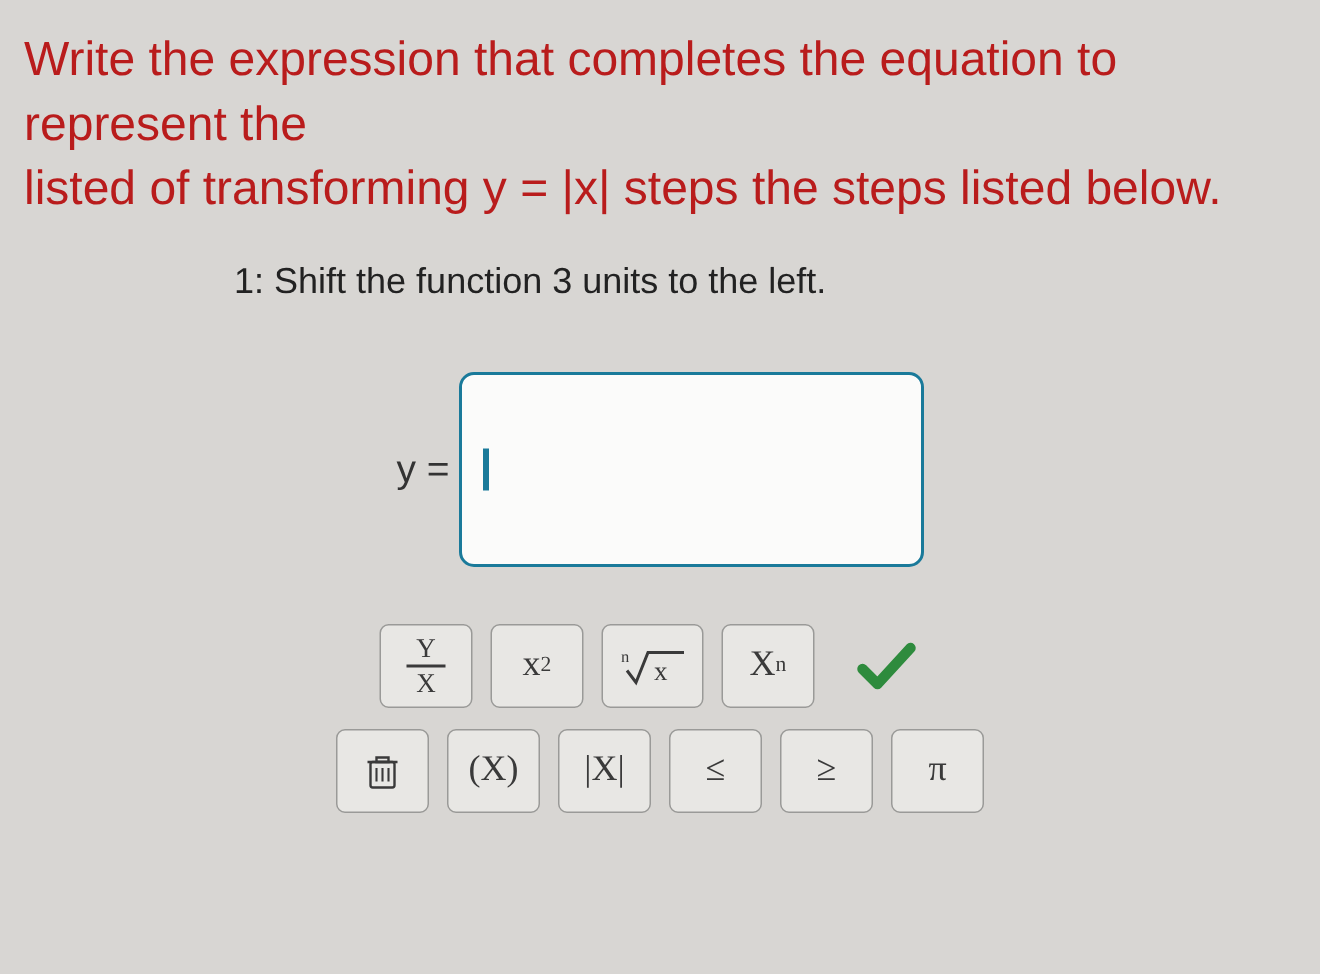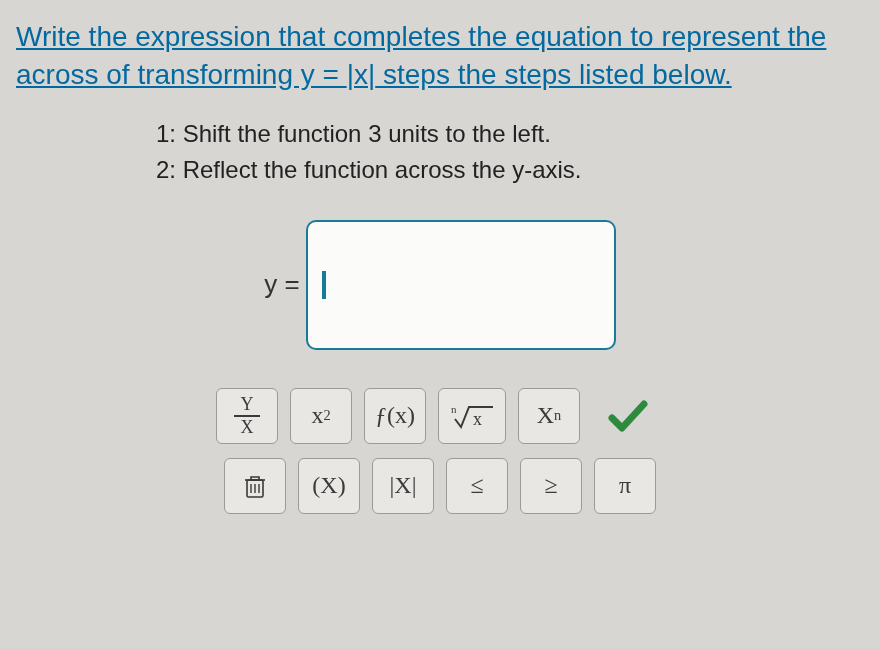--- a/index.html
+++ b/index.html
@@ -6,29 +6,28 @@
     body {
       width: 880px;
       height: 649px;
       background: #d8d6d3;
       font-family: Arial, Helvetica, sans-serif;
       color: #2a2a2a;
       padding: 18px 16px;
       overflow: hidden;
     }
     .question-text {
-      font-size: 28px;
+      font-size: 32px;
       line-height: 1.35;
-      color: #0369a1;
+      color: #b91c1c;
       margin-bottom: 26px;
-      text-decoration: underline;
     }
     .steps {
       margin-left: 140px;
-      margin-bottom: 36px;
+      margin-bottom: 46px;
     }
     .step {
       font-size: 24px;
       color: #222;
       margin-bottom: 8px;
     }
     .answer-area {
       display: flex;
       align-items: center;
       justify-content: center;
@@ -107,48 +106,44 @@
     .trash-svg { width: 26px; height: 26px; }
     .root-svg { width: 46px; height: 30px; }
     sup { font-size: 0.6em; vertical-align: super; }
     sub { font-size: 0.6em; vertical-align: sub; }
   </style>
 </head>
 <body>
 
 <div class="question-text">
   <span>Write the expression that completes the equation to represent the</span><br>
-  <span>across of transforming y = </span><span>|x|</span><span> steps the steps listed below.</span>
+  <span>listed of transforming y = </span><span>|x|</span><span> steps the steps listed below.</span>
 </div>
 
 <div class="steps">
   <div class="step">1:  Shift the function 3 units to the left.</div>
-  <div class="step">2:  Reflect the function across the y-axis.</div>
 </div>
 
 <div class="answer-area">
   <div class="y-equals">y =</div>
   <div class="answer-box">
     <div class="cursor"></div>
   </div>
 </div>
 
 <div class="toolbar">
   <div class="toolbar-row">
     <div class="tool-btn fraction">
       <span>Y</span>
       <div class="fraction-bar"></div>
       <span>X</span>
     </div>
     <div class="tool-btn">
       <span>x</span>
         <sup>2</sup>
-    </div>
-    <div class="tool-btn">
-      <span>ƒ(x)</span>
     </div>
     <div class="tool-btn">
       <svg class="root-svg" viewBox="0 0 46 30">
         <text x="2" y="12" font-size="11" fill="#3a3a3a" font-family="Times New Roman">n</text>
         <path d="M 6 18 L 12 26 L 20 6 L 44 6" stroke="#3a3a3a" stroke-width="2" fill="none"></path>
         <text x="24" y="24" font-size="18" fill="#3a3a3a" font-family="Times New Roman">x</text>
       </svg>
     </div>
     <div class="tool-btn">
       <span>X</span>

